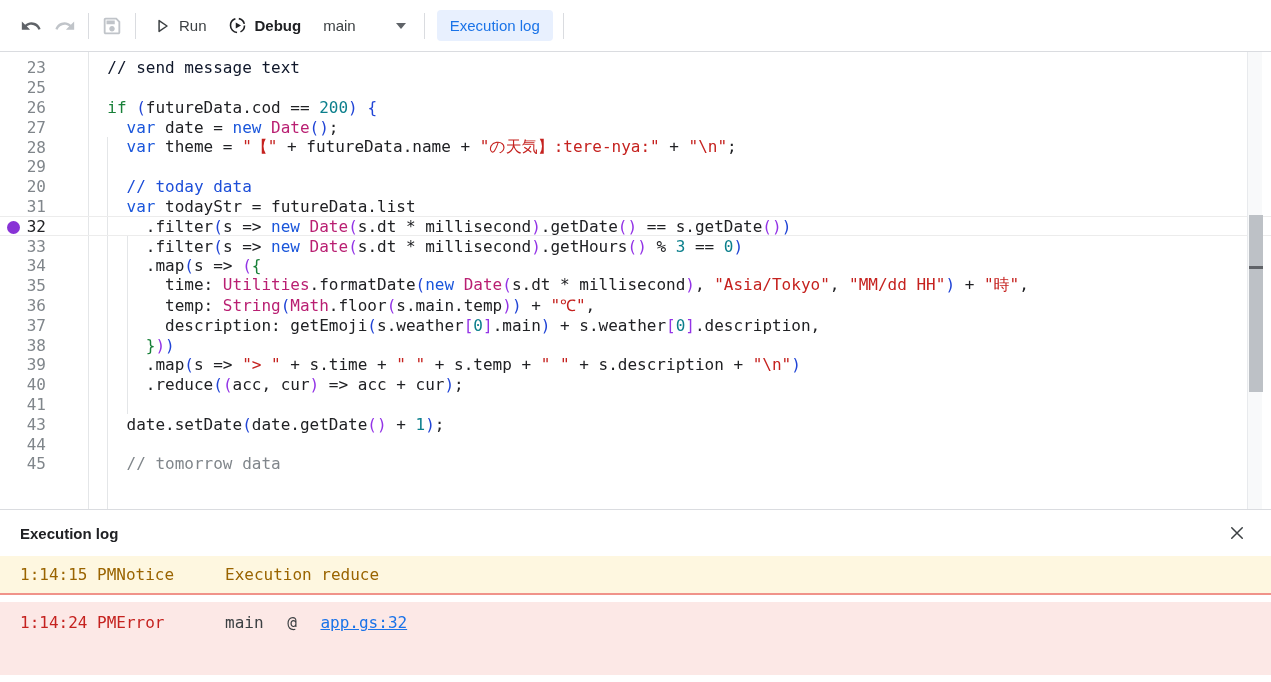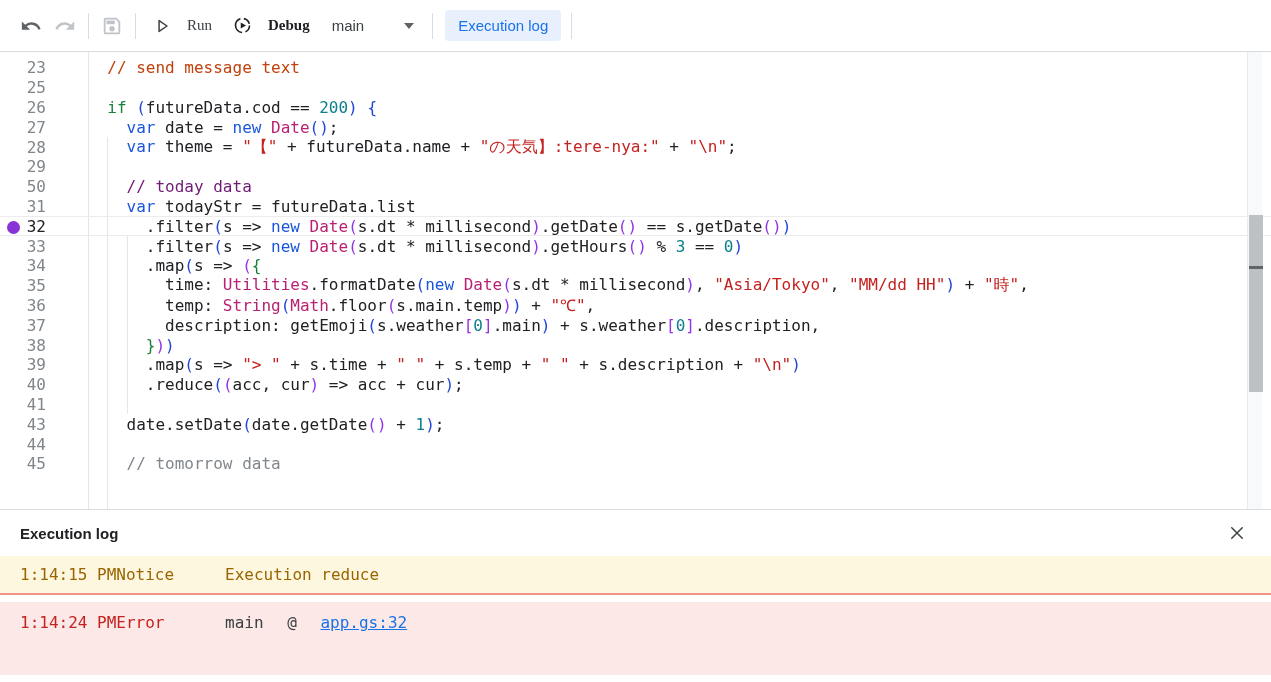--- a/index.html
+++ b/index.html
@@ -3,22 +3,22 @@
 <meta charset="utf-8">
 <style>
   * { box-sizing: border-box; margin: 0; padding: 0; }
   html,body { background:#fff; }
   body { font-family: "Liberation Sans", sans-serif; }
   .app { position:relative; width:1271px; height:682px; background:#fff; overflow:hidden; }
 
   
   .toolbar { position:absolute; top:0; left:0; width:1271px; height:52px; background:#fff;
              border-bottom:1px solid #dadce0; display:flex; align-items:center; }
-  .tb-btn { display:flex; align-items:center; gap:15px; height:36px; padding:0 10px; border-radius:4px;
-            color:#3c4043; font-size:15px; cursor:pointer;font-family:Liberation Serif, serif; }
+  .tb-btn { display:flex; align-items:center; gap:7px; height:36px; padding:0 10px; border-radius:4px;
+            color:#3c4043; font-size:15px; cursor:pointer; }
   .tb-icon { width:34px; height:34px; display:flex; align-items:center; justify-content:center; border-radius:50%; cursor:pointer; }
   .tb-sep { width:1px; height:26px; background:#dadce0; margin:0 6px; }
   .fn-select { display:flex; align-items:center; gap:40px; padding:0 12px; height:36px; color:#3c4043; font-size:15px; cursor:pointer; }
   .caret { width:0; height:0; border-left:5px solid transparent; border-right:5px solid transparent; border-top:6px solid #5f6368; }
   .chip { background:#e8f0fe; color:#1a73e8; font-size:15px; padding:7px 13px; border-radius:4px; cursor:pointer; }
 
   
   .editor { position:absolute; top:52px; left:0; width:1271px; height:457px; background:#fff; overflow:hidden; }
   .clip-strip { height:6px; }
   .guide { position:absolute; width:1px; background:#e4e6e8; }
@@ -97,27 +97,27 @@
     <span class="chip" style="margin-left:6px">Execution log</span>
     <span class="tb-sep" style="margin-left:10px"></span>
   </div>
 
   <div class="editor">
     <div class="guide" style="left:88px; top:0; height:457px;"></div>
     <div class="guide" style="left:107px; top:85px; height:372px;"></div>
     <div class="guide" style="left:127px; top:184px; height:178px;"></div>
     <div class="clip-strip"></div>
     <div id="code-lines">
-        <div class="cl"><span class="ln">23</span><span class="code"><span style="color: rgb(32, 33, 36);">  </span><span style="color: #c2410c;">// send message text</span></span></div>
+        <div class="cl"><span class="ln">23</span><span class="code"><span style="color: rgb(32, 33, 36);">  </span><span style="color: #0f172a;">// send message text</span></span></div>
         <div class="cl"><span class="ln">25</span><span class="code"></span></div>
         <div class="cl"><span class="ln">26</span><span class="code"><span style="color: rgb(32, 33, 36);">  </span><span style="color: rgb(24, 128, 56);">if</span><span style="color: rgb(32, 33, 36);"> </span><span style="color: rgb(33, 69, 214);">(</span><span style="color: rgb(32, 33, 36);">futureData.cod == </span><span style="color: rgb(11, 127, 140);">200</span><span style="color: rgb(33, 69, 214);">)</span><span style="color: rgb(32, 33, 36);"> </span><span style="color: rgb(33, 69, 214);">{</span></span></div>
         <div class="cl"><span class="ln">27</span><span class="code"><span style="color: rgb(32, 33, 36);">    </span><span style="color: rgb(26, 86, 219);">var</span><span style="color: rgb(32, 33, 36);"> date = </span><span style="color: rgb(26, 86, 219);">new</span><span style="color: rgb(32, 33, 36);"> </span><span style="color: rgb(185, 31, 114);">Date</span><span style="color: rgb(33, 69, 214);">()</span><span style="color: rgb(32, 33, 36);">;</span></span></div>
         <div class="cl"><span class="ln">28</span><span class="code"><span style="color: rgb(32, 33, 36);">    </span><span style="color: rgb(26, 86, 219);">var</span><span style="color: rgb(32, 33, 36);"> theme = </span><span style="color: rgb(197, 34, 31);">"【"</span><span style="color: rgb(32, 33, 36);"> + futureData.name + </span><span style="color: rgb(197, 34, 31);">"の天気】:tere-nya:"</span><span style="color: rgb(32, 33, 36);"> + </span><span style="color: rgb(197, 34, 31);">"\n"</span><span style="color: rgb(32, 33, 36);">;</span></span></div>
         <div class="cl"><span class="ln">29</span><span class="code"></span></div>
-        <div class="cl"><span class="ln">50</span><span class="code"><span style="color: rgb(32, 33, 36);">    </span><span style="color: #701a75;">// today data</span></span></div>
+        <div class="cl"><span class="ln">20</span><span class="code"><span style="color: rgb(32, 33, 36);">    </span><span style="color: #1d4ed8;">// today data</span></span></div>
         <div class="cl"><span class="ln">31</span><span class="code"><span style="color: rgb(32, 33, 36);">    </span><span style="color: rgb(26, 86, 219);">var</span><span style="color: rgb(32, 33, 36);"> todayStr = futureData.list</span></span></div>
         <div class="cl current"><span class="ln active">32</span><span class="bp" style="background: rgb(136, 51, 214);"></span><span class="code"><span style="color: rgb(32, 33, 36);">      .filter</span><span style="color: rgb(33, 69, 214);">(</span><span style="color: rgb(32, 33, 36);">s =&gt; </span><span style="color: rgb(26, 86, 219);">new</span><span style="color: rgb(32, 33, 36);"> </span><span style="color: rgb(185, 31, 114);">Date</span><span style="color: rgb(147, 52, 230);">(</span><span style="color: rgb(32, 33, 36);">s.dt * millisecond</span><span style="color: rgb(147, 52, 230);">)</span><span style="color: rgb(32, 33, 36);">.getDate</span><span style="color: rgb(147, 52, 230);">()</span><span style="color: rgb(32, 33, 36);"> == s.getDate</span><span style="color: rgb(147, 52, 230);">()</span><span style="color: rgb(33, 69, 214);">)</span></span></div>
         <div class="cl"><span class="ln">33</span><span class="code"><span style="color: rgb(32, 33, 36);">      .filter</span><span style="color: rgb(33, 69, 214);">(</span><span style="color: rgb(32, 33, 36);">s =&gt; </span><span style="color: rgb(26, 86, 219);">new</span><span style="color: rgb(32, 33, 36);"> </span><span style="color: rgb(185, 31, 114);">Date</span><span style="color: rgb(147, 52, 230);">(</span><span style="color: rgb(32, 33, 36);">s.dt * millisecond</span><span style="color: rgb(147, 52, 230);">)</span><span style="color: rgb(32, 33, 36);">.getHours</span><span style="color: rgb(147, 52, 230);">()</span><span style="color: rgb(32, 33, 36);"> % </span><span style="color: rgb(11, 127, 140);">3</span><span style="color: rgb(32, 33, 36);"> == </span><span style="color: rgb(11, 127, 140);">0</span><span style="color: rgb(33, 69, 214);">)</span></span></div>
         <div class="cl"><span class="ln">34</span><span class="code"><span style="color: rgb(32, 33, 36);">      .map</span><span style="color: rgb(33, 69, 214);">(</span><span style="color: rgb(32, 33, 36);">s =&gt; </span><span style="color: rgb(147, 52, 230);">(</span><span style="color: rgb(24, 128, 56);">{</span></span></div>
         <div class="cl"><span class="ln">35</span><span class="code"><span style="color: rgb(32, 33, 36);">        time: </span><span style="color: rgb(185, 31, 114);">Utilities</span><span style="color: rgb(32, 33, 36);">.formatDate</span><span style="color: rgb(33, 69, 214);">(</span><span style="color: rgb(26, 86, 219);">new</span><span style="color: rgb(32, 33, 36);"> </span><span style="color: rgb(185, 31, 114);">Date</span><span style="color: rgb(147, 52, 230);">(</span><span style="color: rgb(32, 33, 36);">s.dt * millisecond</span><span style="color: rgb(147, 52, 230);">)</span><span style="color: rgb(32, 33, 36);">, </span><span style="color: rgb(197, 34, 31);">"Asia/Tokyo"</span><span style="color: rgb(32, 33, 36);">, </span><span style="color: rgb(197, 34, 31);">"MM/dd HH"</span><span style="color: rgb(33, 69, 214);">)</span><span style="color: rgb(32, 33, 36);"> + </span><span style="color: rgb(197, 34, 31);">"時"</span><span style="color: rgb(32, 33, 36);">,</span></span></div>
         <div class="cl"><span class="ln">36</span><span class="code"><span style="color: rgb(32, 33, 36);">        temp: </span><span style="color: rgb(185, 31, 114);">String</span><span style="color: rgb(33, 69, 214);">(</span><span style="color: rgb(185, 31, 114);">Math</span><span style="color: rgb(32, 33, 36);">.floor</span><span style="color: rgb(147, 52, 230);">(</span><span style="color: rgb(32, 33, 36);">s.main.temp</span><span style="color: rgb(147, 52, 230);">)</span><span style="color: rgb(33, 69, 214);">)</span><span style="color: rgb(32, 33, 36);"> + </span><span style="color: rgb(197, 34, 31);">"℃"</span><span style="color: rgb(32, 33, 36);">,</span></span></div>
         <div class="cl"><span class="ln">37</span><span class="code"><span style="color: rgb(32, 33, 36);">        description: getEmoji</span><span style="color: rgb(33, 69, 214);">(</span><span style="color: rgb(32, 33, 36);">s.weather</span><span style="color: rgb(147, 52, 230);">[</span><span style="color: rgb(11, 127, 140);">0</span><span style="color: rgb(147, 52, 230);">]</span><span style="color: rgb(32, 33, 36);">.main</span><span style="color: rgb(33, 69, 214);">)</span><span style="color: rgb(32, 33, 36);"> + s.weather</span><span style="color: rgb(147, 52, 230);">[</span><span style="color: rgb(11, 127, 140);">0</span><span style="color: rgb(147, 52, 230);">]</span><span style="color: rgb(32, 33, 36);">.description,</span></span></div>
         <div class="cl"><span class="ln">38</span><span class="code"><span style="color: rgb(32, 33, 36);">      </span><span style="color: rgb(24, 128, 56);">}</span><span style="color: rgb(147, 52, 230);">)</span><span style="color: rgb(33, 69, 214);">)</span></span></div>
         <div class="cl"><span class="ln">39</span><span class="code"><span style="color: rgb(32, 33, 36);">      .map</span><span style="color: rgb(33, 69, 214);">(</span><span style="color: rgb(32, 33, 36);">s =&gt; </span><span style="color: rgb(197, 34, 31);">"&gt; "</span><span style="color: rgb(32, 33, 36);"> + s.time + </span><span style="color: rgb(197, 34, 31);">" "</span><span style="color: rgb(32, 33, 36);"> + s.temp + </span><span style="color: rgb(197, 34, 31);">" "</span><span style="color: rgb(32, 33, 36);"> + s.description + </span><span style="color: rgb(197, 34, 31);">"\n"</span><span style="color: rgb(33, 69, 214);">)</span></span></div>
         <div class="cl"><span class="ln">40</span><span class="code"><span style="color: rgb(32, 33, 36);">      .reduce</span><span style="color: rgb(33, 69, 214);">(</span><span style="color: rgb(147, 52, 230);">(</span><span style="color: rgb(32, 33, 36);">acc, cur</span><span style="color: rgb(147, 52, 230);">)</span><span style="color: rgb(32, 33, 36);"> =&gt; acc + cur</span><span style="color: rgb(33, 69, 214);">)</span><span style="color: rgb(32, 33, 36);">;</span></span></div>

